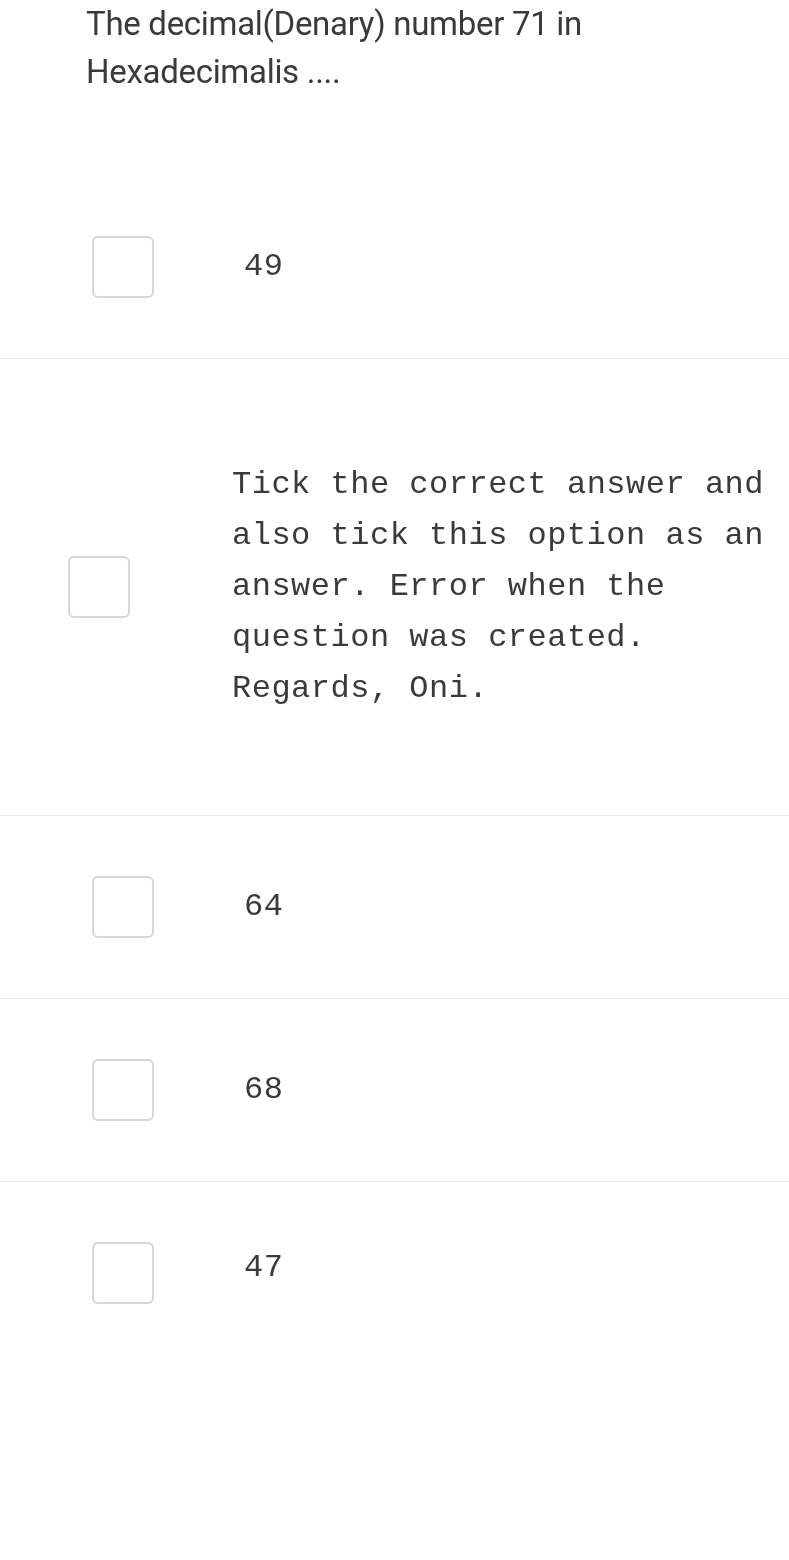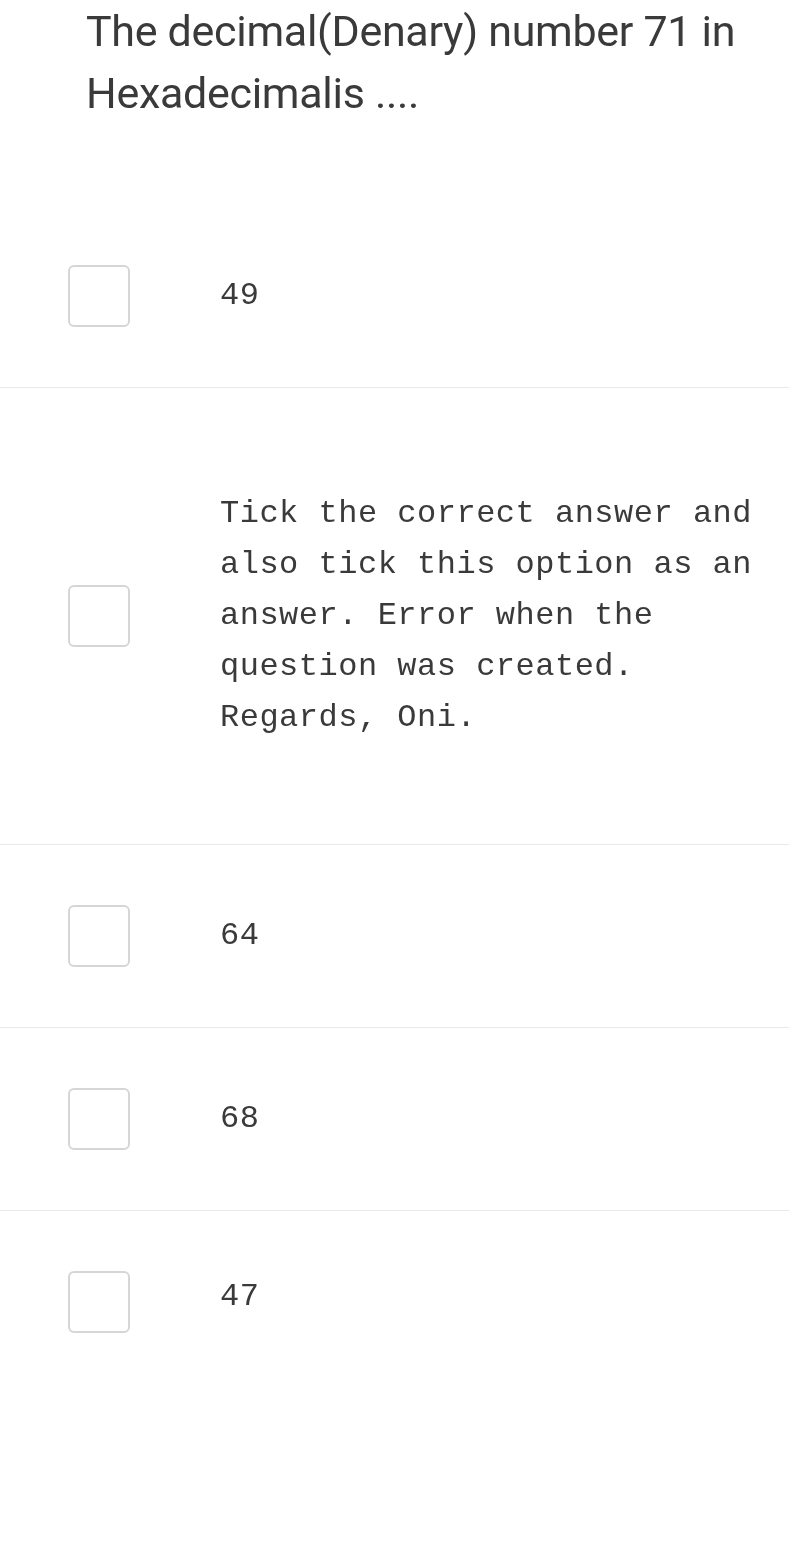--- a/index.html
+++ b/index.html
@@ -8,35 +8,36 @@
       box-sizing: border-box;
     }
     body {
       font-family: -apple-system, BlinkMacSystemFont, "Segoe UI", Roboto, Helvetica, Arial, sans-serif;
       background: #ffffff;
       color: #3c3c3c;
       width: 789px;
     }
     .question-text {
       padding: 0 0 0 86px;
-      font-size: 43px;
+      font-size: 33px;
       line-height: 1.45;
       color: #3a3a3a;
       font-weight: 400;
       letter-spacing: -0.3px;
       margin-bottom: 140px;
     }
     .option-row {
       display: flex;
       align-items: center;
-      padding: 60px 0 60px 68px;
+      padding: 60px 0 60px 92px;
       border-bottom: 1px solid #e9e9e9;
     }
     .option-row.tall {
       padding: 100px 0 100px 68px;
+      gap: 12px;
     }
     .option-row.last {
       border-bottom: none;
       padding-bottom: 0;
       align-items: flex-start;
       text-align: right;
     }
     .checkbox {
       width: 62px;
       height: 62px;

